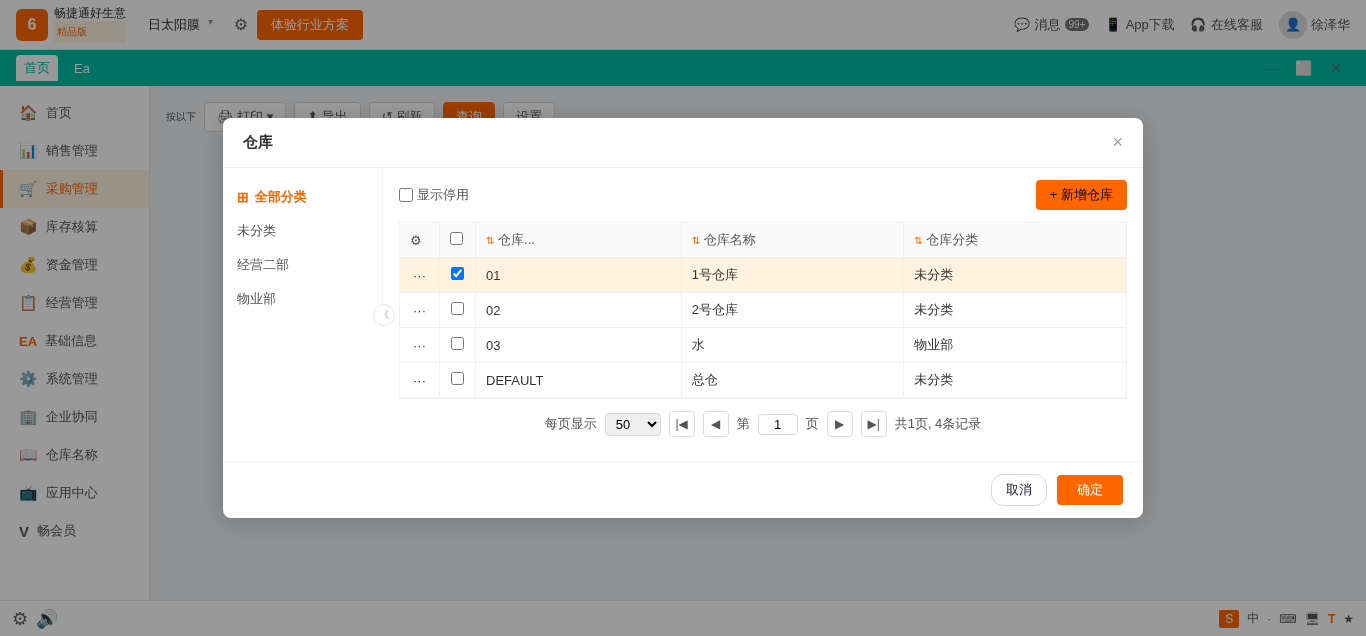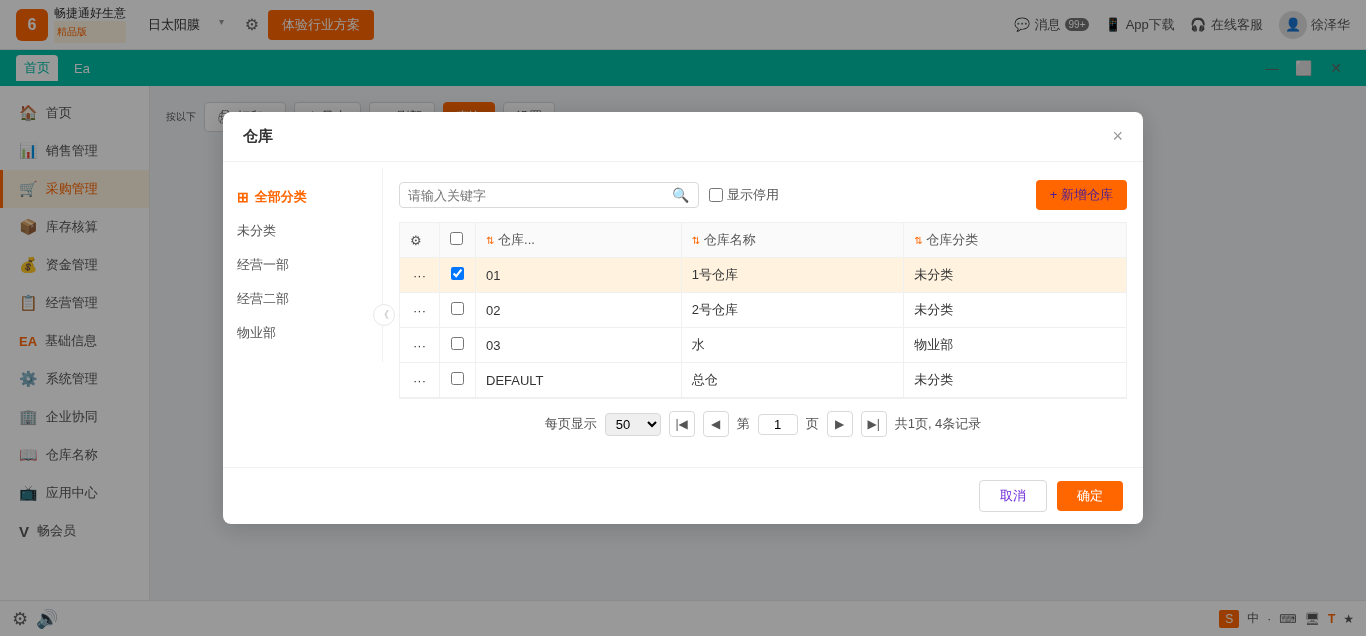--- a/index.html
+++ b/index.html
@@ -25,21 +25,21 @@
     .logo-icon {
       width: 32px; height: 32px;
       background: #f60;
       border-radius: 6px;
       display: flex; align-items: center; justify-content: center;
       color: #fff; font-weight: bold; font-size: 16px;
     }
     .logo-text { font-size: 12px; color: #333; line-height: 1.3; }
     .logo-tag { font-size: 10px; color: #f60; background: #fff3e0; padding: 4px 3px; border-radius: 2px; }
     .nav-store-selector {
-      display: flex; align-items: flex-start; gap: 19px;
+      display: flex; align-items: flex-start; gap: 8px;
       padding: 4px 12px; border-radius: 4px; cursor: pointer;
       font-size: 13px; color: #333;
     }
     .chevron-down { font-size: 10px; color: #999; }
     .nav-gear { width: 32px; height: 32px; display: flex; align-items: center; justify-content: center; cursor: pointer; color: #666; font-size: 16px; }
     .nav-trial-btn {
       background: #f60; color: #fff; border: none; padding: 6px 14px;
       border-radius: 4px; cursor: pointer; font-size: 13px;
     }
     .nav-right {
@@ -96,21 +96,20 @@
       z-index: 1000;
       display: flex; align-items: center; justify-content: center;
     }
     .modal {
       background: #fff;
       border-radius: 8px;
       width: 920px;
       max-height: 580px;
       display: flex; flex-direction: column;
       box-shadow: 0 4px 24px rgba(0,0,0,0.18);
-      gap: 6px;
     }
     .modal-header {
       display: flex; align-items: center; justify-content: space-between;
       padding: 14px 20px;
       border-bottom: 1px solid #f0f0f0;
     }
     .modal-title { font-size: 15px; font-weight: bold; color: #333; }
     .modal-close { font-size: 18px; cursor: pointer; color: #999; background: none; border: none; }
     .modal-body { display: flex; flex: 1; overflow: hidden; }
 
@@ -153,21 +152,21 @@
     }
     .search-input {
       border: none; outline: none; font-size: 13px; flex: 1; color: #333;
       background: transparent;
     }
     .search-icon { color: #ccc; font-size: 14px; }
     .show-disabled-wrap { display: flex; align-items: center; gap: 4px; color: #555; font-size: 13px; }
     .checkbox-input { width: 14px; height: 14px; cursor: pointer; accent-color: #f60; }
     .add-btn {
       margin-left: auto;
-      background: #f60; color: #4c1d95; border: none;
+      background: #f60; color: #000000; border: none;
       padding: 6px 14px; border-radius: 4px; cursor: pointer; font-size: 13px;
     }
 
     
     .modal-table { width: 100%; border-collapse: collapse; font-size: 13px; }
     .modal-table th {
       background: #fafafa;
       border: 1px solid #f0f0f0;
       padding: 8px 10px;
       text-align: left;
@@ -206,22 +205,22 @@
       padding: 2px 6px; text-align: center; font-size: 13px;
     }
 
     
     .modal-footer {
       display: flex; align-items: center; justify-content: flex-end;
       padding: 12px 20px; gap: 10px;
       border-top: 1px solid #f0f0f0;
     }
     .cancel-btn {
-      padding: 6px 20px; border: 1px solid #d9d9d9;
-      background: #fff; border-radius: 4px; cursor: pointer; font-size: 13px; color: #6d28d9;
+      padding: 6px 14px; border: 1px solid #d9d9d9;
+      background: #fff; border-radius: 12px; cursor: pointer; font-size: 13px; color: #0f172a;
     }
     .confirm-btn {
       padding: 6px 20px; background: #f60; color: #fff;
       border: none; border-radius: 4px; cursor: pointer; font-size: 13px;
     }
 
     
     .bottom-bar {
       position: fixed; bottom: 0; left: 0; right: 0; height: 36px;
       background: #fff; border-top: 1px solid #e8e8e8;
@@ -369,34 +368,29 @@
 
     <div class="modal-body">
 
       <div class="modal-sidebar-wrap">
         <div class="modal-sidebar">
           <div class="modal-sidebar-header">
             <span class="grid-icon">⊞</span>
             <span>全部分类</span>
           </div>
           <div class="modal-category-item">未分类</div>
-          <div class="modal-category-item">经营一部</div>
           <div class="modal-category-item">经营二部</div>
           <div class="modal-category-item">物业部</div>
         </div>
         <div class="collapse-btn">《</div>
       </div>
 
       <div class="modal-content-area">
 
         <div class="modal-toolbar">
-          <div class="search-input-wrap">
-            <input class="search-input" type="text" placeholder="请输入关键字" style="">
-            <span class="search-icon">🔍</span>
-          </div>
           <div class="show-disabled-wrap">
             <input class="checkbox-input" type="checkbox" style="">
             <span>显示停用</span>
           </div>
           <button class="add-btn">+ 新增仓库</button>
         </div>
 
         <div style="overflow:auto;flex:1;">
           <table class="modal-table">
             <thead>

